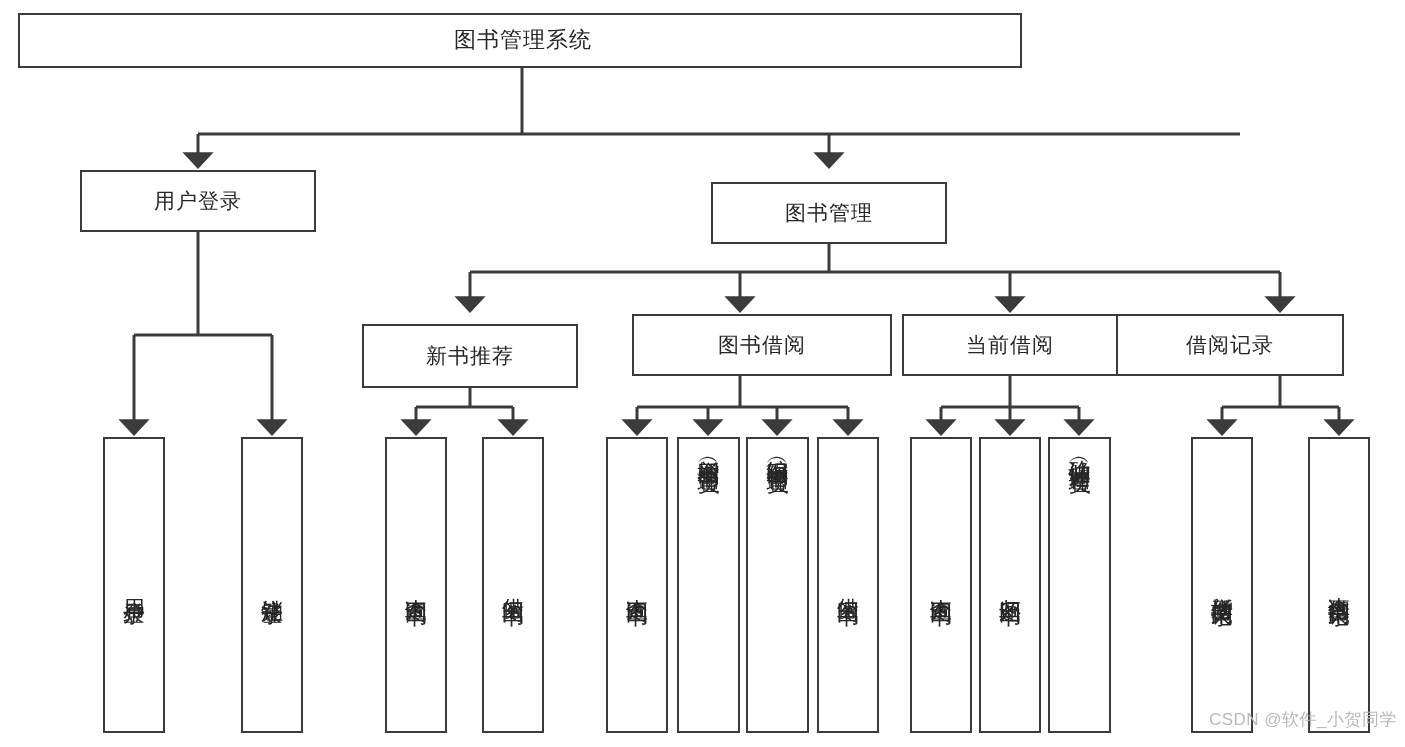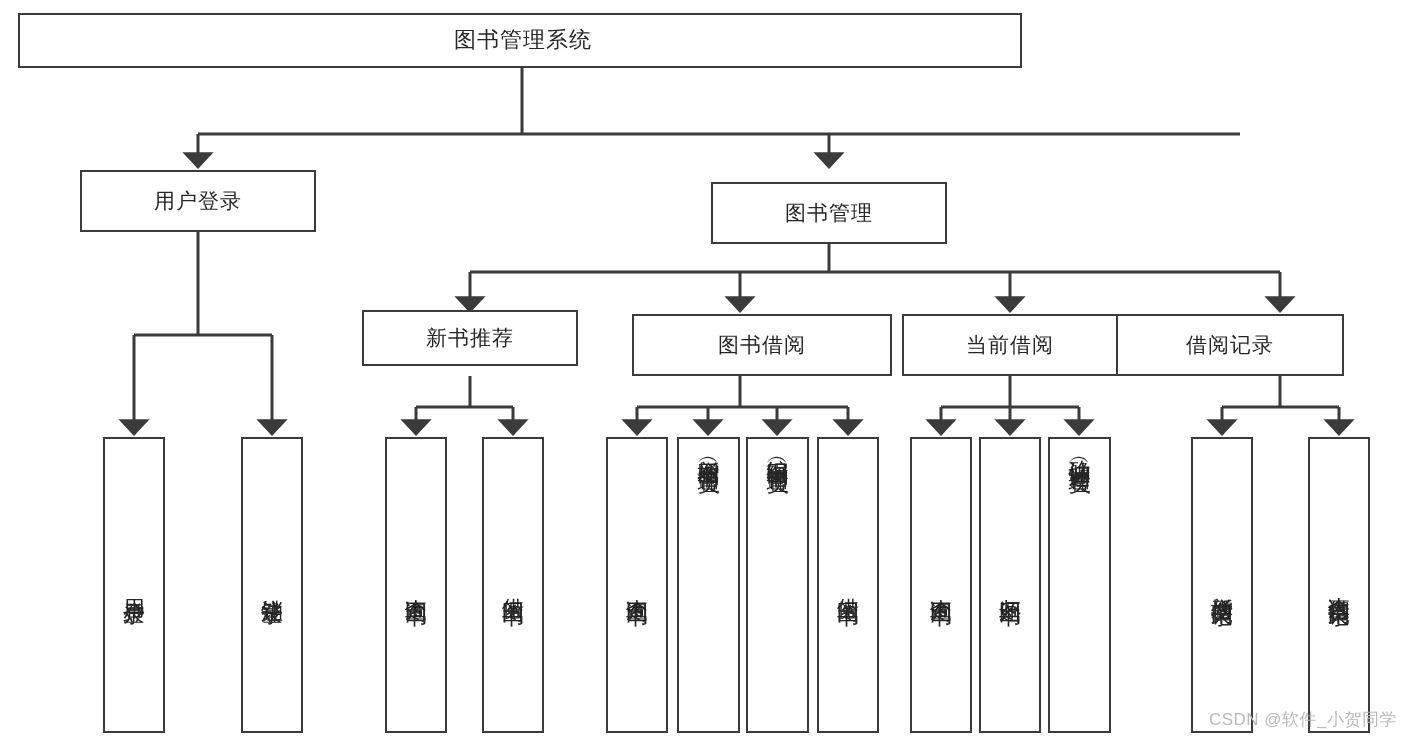--- a/index.html
+++ b/index.html
@@ -134,21 +134,21 @@
     <span class="label">图书管理系统</span>
   </div>
 
   <div class="node h" style="left:80px; top:170px; width:236px; height:62px;">
     <span class="label">用户登录</span>
   </div>
   <div class="node h" style="left:711px; top:170px; width:236px; height:62px;margin-top:12px;">
     <span class="label">图书管理</span>
   </div>
 
-  <div class="node h" style="left:362px; top:310px; width:216px; height:56px;">
+  <div class="node h" style="left:362px; top:324px; width:216px; height:64px;">
     <span class="label">新书推荐</span>
   </div>
   <div class="node h" style="left:632px; top:314px; width:260px; height:62px;">
     <span class="label">图书借阅</span>
   </div>
   <div class="node h" style="left:902px; top:314px; width:216px; height:62px;text-align:center;">
     <span class="label">当前借阅</span>
   </div>
   <div class="node h" style="left:1116px; top:314px; width:228px; height:62px;">
     <span class="label">借阅记录</span>

